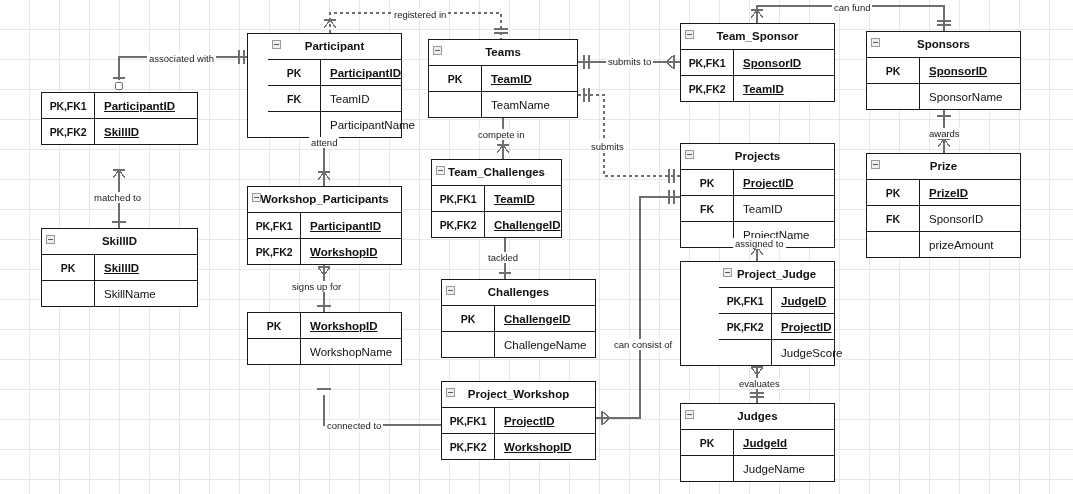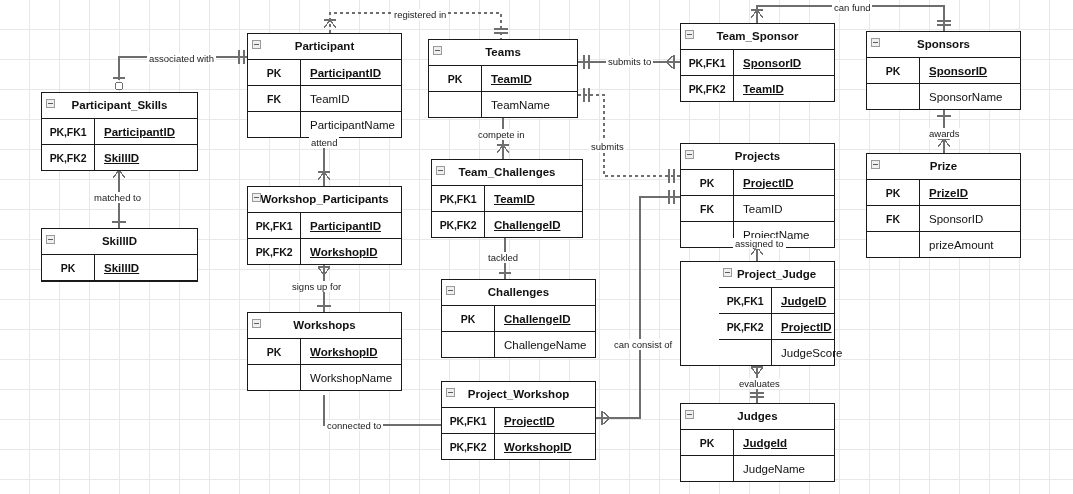--- a/index.html
+++ b/index.html
@@ -181,38 +181,41 @@
       <path d="M602 411 L610 418 L602 425 M602 411 L602 425"></path>
 
       <path d="M324 395 L324 425 L441 425"></path>
       <path d="M317 389 L331 389"></path>
       <path d="M449 418 L441 425 L449 432"></path>
     </g>
   </svg>
 
   <div id="entities-host">
       <div class="entity" style="left: 41px; top: 92px; width: 157px;">
-        <div class="ent-title"><span class="collapse-box"></span><span>Participant_Skills</span></div>
         <div class="attr-row">
           <div class="key-cell">PK,FK1</div>
           <div class="name-cell pk">ParticipantID</div>
         </div>
         <div class="attr-row last">
           <div class="key-cell">PK,FK2</div>
           <div class="name-cell pk">SkillID</div>
         </div>
       </div>
       <div class="entity" style="left: 41px; top: 228px; width: 157px;">
         <div class="ent-title"><span class="collapse-box"></span><span>SkillID</span></div>
         <div class="attr-row sep-strong">
           <div class="key-cell">PK</div>
           <div class="name-cell pk">SkillID</div>
         </div>
-      </div>
-      <div class="entity" style="left: 247px; top: 33px; width: 155px;">
+        <div class="attr-row last">
+          <div class="key-cell"></div>
+          <div class="name-cell">SkillName</div>
+        </div>
+      </div>
+      <div class="entity" style="left: 247px; top: 33px; width: 155px; padding-left: 20px;">
         <div class="ent-title"><span class="collapse-box"></span><span>Participant</span></div>
         <div class="attr-row sep-strong">
           <div class="key-cell">PK</div>
           <div class="name-cell pk">ParticipantID</div>
         </div>
         <div class="attr-row">
           <div class="key-cell">FK</div>
           <div class="name-cell">TeamID</div>
         </div>
         <div class="attr-row last">
@@ -225,42 +228,41 @@
         <div class="attr-row">
           <div class="key-cell">PK,FK1</div>
           <div class="name-cell pk">ParticipantID</div>
         </div>
         <div class="attr-row last">
           <div class="key-cell">PK,FK2</div>
           <div class="name-cell pk">WorkshopID</div>
         </div>
       </div>
       <div class="entity" style="left: 247px; top: 312px; width: 155px;">
-        <div class="ent-title"><span class="collapse-box"></span><span>Workshops</span></div>
         <div class="attr-row sep-strong">
           <div class="key-cell">PK</div>
           <div class="name-cell pk">WorkshopID</div>
         </div>
         <div class="attr-row last">
           <div class="key-cell"></div>
           <div class="name-cell">WorkshopName</div>
         </div>
       </div>
       <div class="entity" style="left: 428px; top: 39px; width: 150px;">
         <div class="ent-title"><span class="collapse-box"></span><span>Teams</span></div>
         <div class="attr-row sep-strong">
           <div class="key-cell">PK</div>
           <div class="name-cell pk">TeamID</div>
         </div>
         <div class="attr-row last">
           <div class="key-cell"></div>
           <div class="name-cell">TeamName</div>
         </div>
       </div>
-      <div class="entity" style="left: 431px; top: 159px; width: 152px;">
+      <div class="entity" style="left: 431px; top: 159px; width: 131px;">
         <div class="ent-title"><span class="collapse-box"></span><span>Team_Challenges</span></div>
         <div class="attr-row">
           <div class="key-cell">PK,FK1</div>
           <div class="name-cell pk">TeamID</div>
         </div>
         <div class="attr-row last">
           <div class="key-cell">PK,FK2</div>
           <div class="name-cell pk">ChallengeID</div>
         </div>
       </div>

